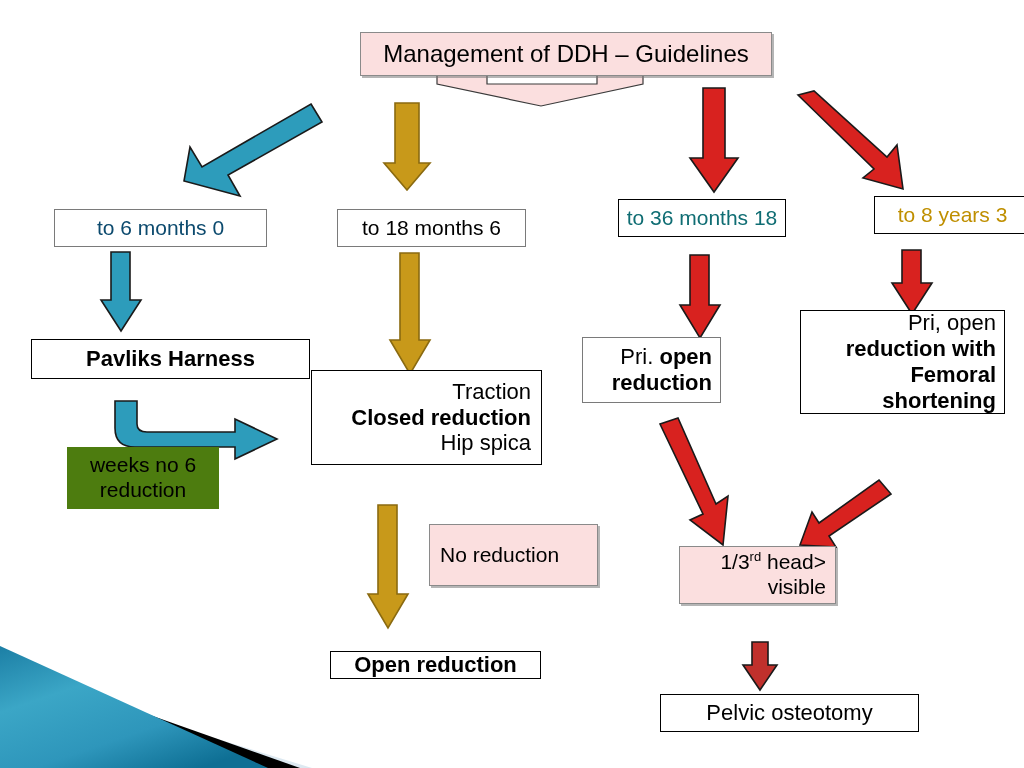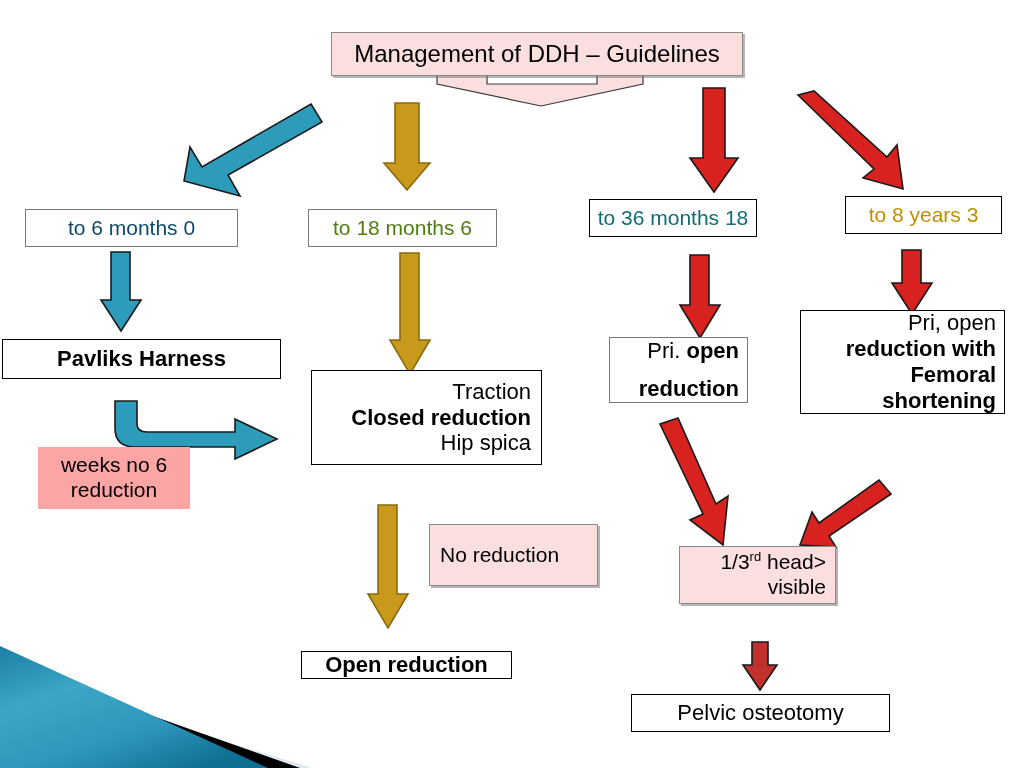--- a/index.html
+++ b/index.html
@@ -29,28 +29,28 @@
   }
   .white-box {
     background: #ffffff;
     border: 1px solid #7a7a7a;
   }
   .white-box-dark {
     background: #ffffff;
     border: 1px solid #000000;
   }
   .pink-box {
-    background: #fca5a5;
+    background: #4d7c0f;
   }
   .pink-box-b {
     background: #fbdfdf;
     border: 1px solid #8a8a8a;
     box-shadow: 2px 2px 0 rgba(120,120,120,0.55);
   }
-  .ta-c { text-align: center; }
+  .ta-c { text-align: center; margin-left: 29px; }
   .ta-r { text-align: right; }
   .ta-l { text-align: left; }
   .bold { font-weight: bold; }
   sup.ord {
     font-size: 0.62em;
     vertical-align: super;
     line-height: 0;
   }
   svg.layer {
     position: absolute;
@@ -114,21 +114,21 @@
   </svg>
 
   <div class="box pink-box-b ta-c" style="left:331px; top:32px; width:412px; height:44px; font-size:24px;">
     <span>Management of DDH – Guidelines</span>
   </div>
 
   <div class="box white-box ta-c" style="left:25px; top:209px; width:213px; height:38px; font-size:21px; color:#0c4a6e;">
     <span>to 6 months 0</span>
   </div>
 
-  <div class="box white-box ta-c" style="left:308px; top:209px; width:189px; height:38px; font-size:21px; color:#4d7c0f;">
+  <div class="box white-box ta-c" style="left:308px; top:209px; width:189px; height:38px; font-size:21px; color:#000000;">
     <span>to 18 months 6</span>
   </div>
 
   <div class="box white-box-dark ta-c" style="left:589px; top:199px; width:168px; height:38px; font-size:21px; color:#0f6d73;">
     <span>to 36 months 18</span>
   </div>
 
   <div class="box white-box-dark ta-c" style="left:845px; top:196px; width:157px; height:38px; font-size:21px; color:#bf8f00;">
     <span>to 8 years 3</span>
   </div>
@@ -149,21 +149,21 @@
   </div>
 
   <div class="box pink-box-b ta-l" style="left:429px; top:524px; width:169px; height:62px; font-size:21px; padding-left:10px;">
     <span>No reduction</span>
   </div>
 
   <div class="box white-box-dark ta-c bold" style="left:301px; top:651px; width:211px; height:28px; font-size:22px;">
     <span>Open reduction</span>
   </div>
 
-  <div class="box white-box ta-r" style="left:609px; top:337px; width:139px; height:66px; font-size:22px; padding-right:8px;justify-content:space-between;">
+  <div class="box white-box ta-r" style="left:582px; top:337px; width:139px; height:66px; font-size:22px; padding-right:8px;">
     <span>
       <span>Pri. </span><span class="bold">open</span>
     </span>
     <span class="bold">reduction</span>
   </div>
 
   <div class="box white-box-dark ta-r" style="left:800px; top:310px; width:205px; height:104px; font-size:22px; padding-right:8px;">
     <span>Pri, open</span>
     <span class="bold">reduction with</span>
     <span class="bold">Femoral</span>

